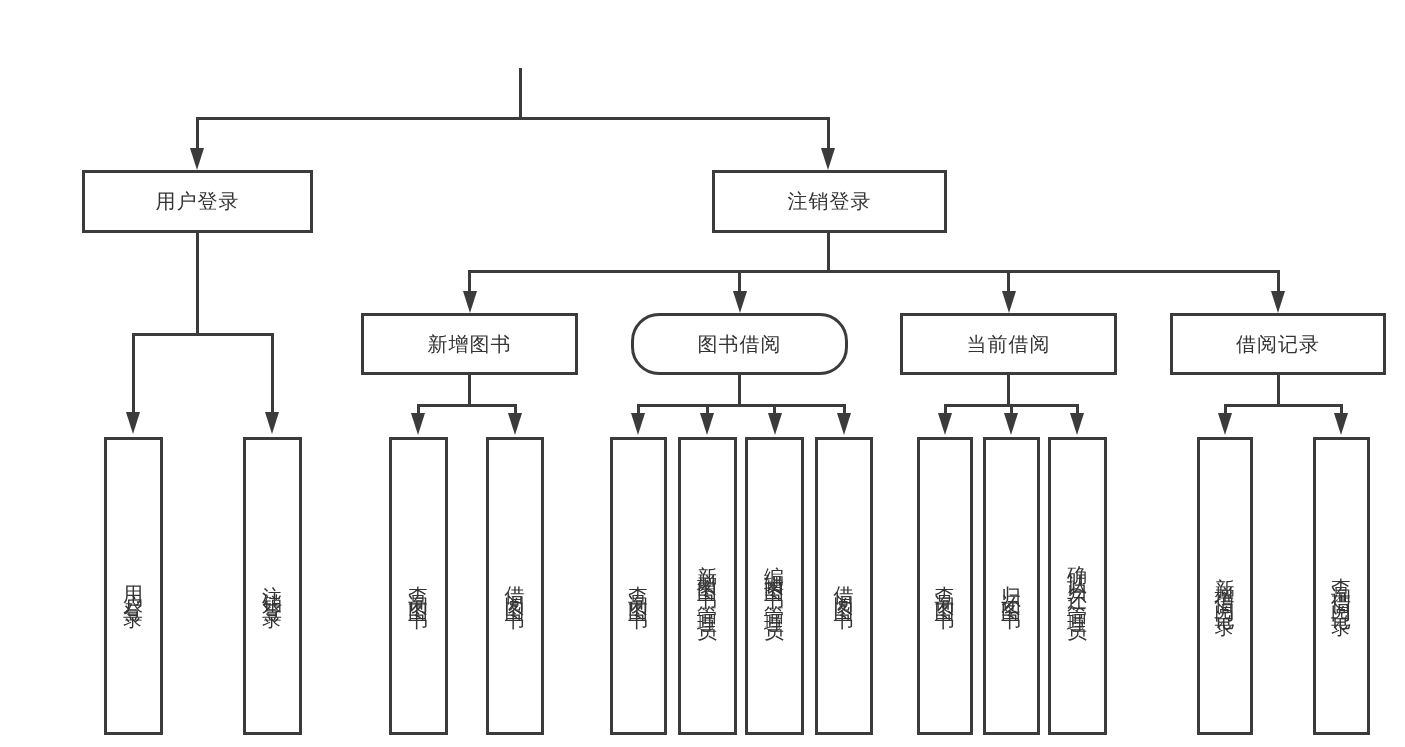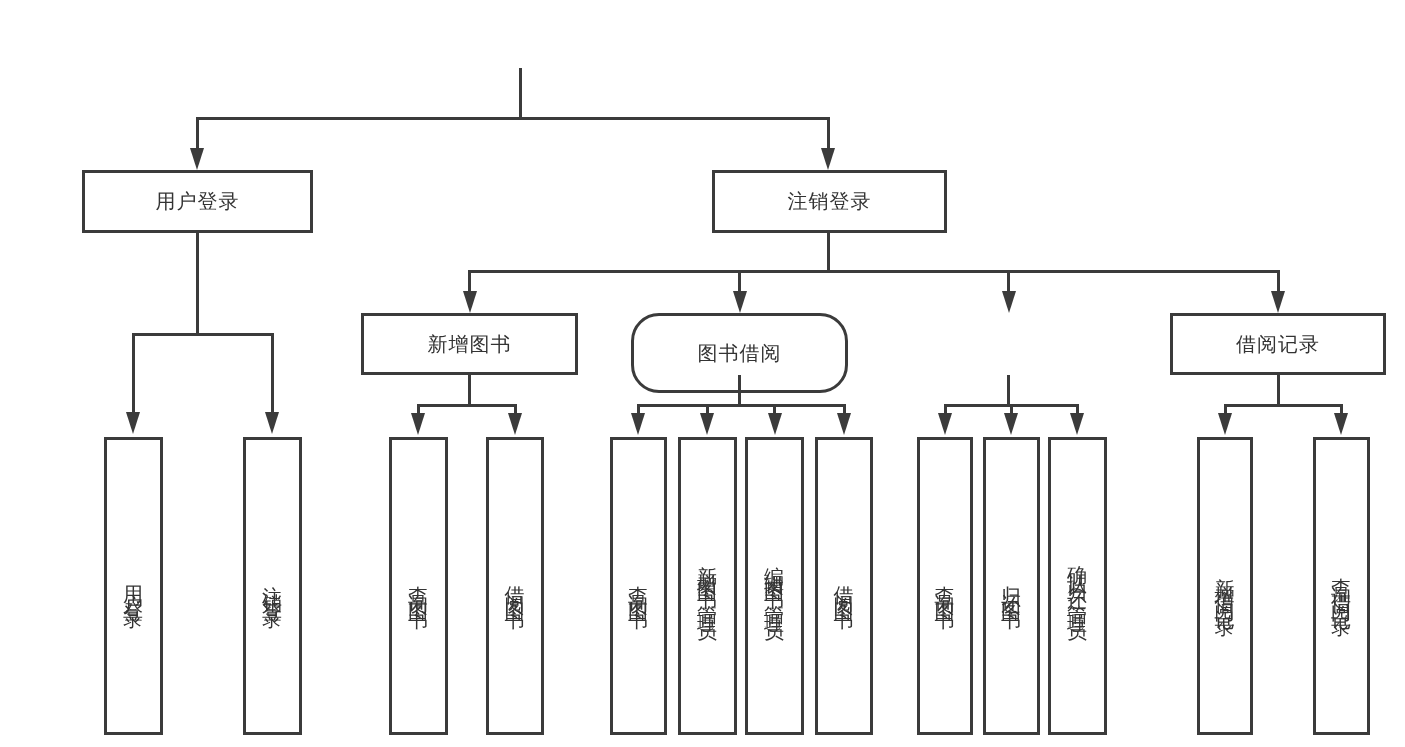--- a/index.html
+++ b/index.html
@@ -109,22 +109,25 @@
   <div class="vline" style="left:738px; top:270px; height:24px;"></div>
   <div class="arrow" style="left:733px; top:291px;"></div>
   <div class="vline" style="left:1007px; top:270px; height:24px;"></div>
   <div class="arrow" style="left:1002px; top:291px;"></div>
   <div class="vline" style="left:1277px; top:270px; height:24px;"></div>
   <div class="arrow" style="left:1271px; top:291px;"></div>
 
   <div class="hbox" style="left:361px; top:313px; width:217px; height:62px;">
     <span>新增图书</span>
   </div>
-  <div class="hbox" style="left:631px; top:313px; width:217px; height:80px;border-radius:28px;">
+  <div class="hbox" style="left:631px; top:313px; width:217px; height:62px;border-radius:28px;">
     <span>图书借阅</span>
+  </div>
+  <div class="hbox" style="left:900px; top:313px; width:217px; height:62px;">
+    <span>当前借阅</span>
   </div>
   <div class="hbox" style="left:1170px; top:313px; width:216px; height:62px;">
     <span>借阅记录</span>
   </div>
 
   <div class="vline" style="left:468px; top:375px; height:31px;"></div>
   <div class="hline" style="left:417px; top:404px; width:100px;"></div>
   <div class="vline" style="left:417px; top:404px; height:13px;"></div>
   <div class="arrow" style="left:411px; top:413px;"></div>
   <div class="vline" style="left:514px; top:404px; height:13px;"></div>

